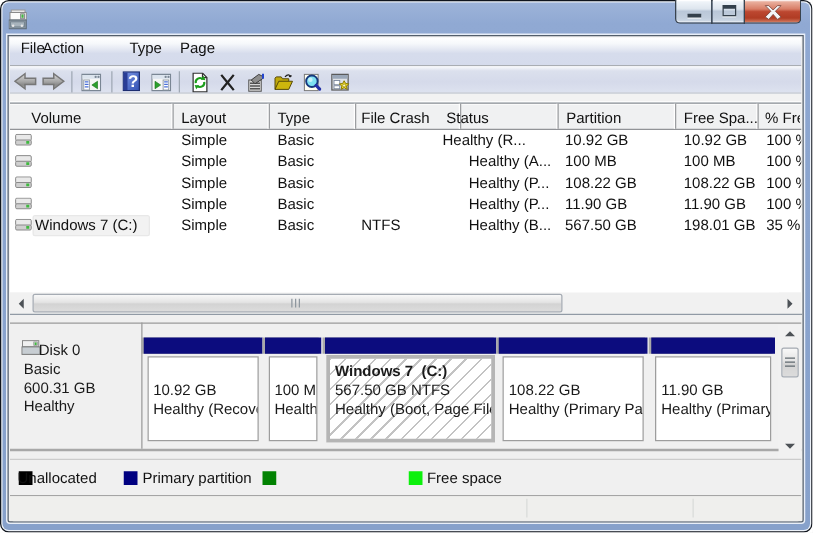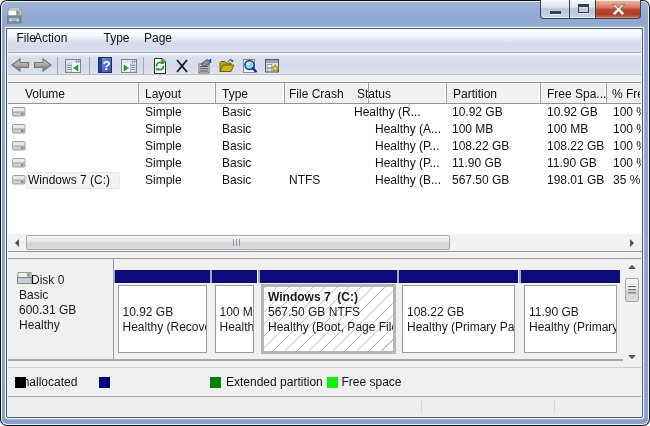--- a/index.html
+++ b/index.html
@@ -309,21 +309,21 @@
  <div class="a arrow" style="left:627.5px;top:265px;border-left:4px solid transparent;border-right:4px solid transparent;border-bottom:4px solid #4d5257"></div>
  <div class="a sbbtn" style="left:622.5px;top:349.5px;width:18px;height:17px"></div>
  <div class="a arrow" style="left:627.5px;top:355px;border-left:4px solid transparent;border-right:4px solid transparent;border-top:4px solid #4d5257"></div>
  <div class="a sbthumb" style="left:624.5px;top:277.5px;width:14px;height:24.5px"></div>
  <div class="a" style="left:627.5px;top:285.5px;width:8px;height:1.2px;background:#5f686f;box-shadow:0 3.2px 0 #5f686f,0 6.4px 0 #5f686f"></div>
 
  <div class="a" style="left:8px;top:367px;width:633px;height:1px;background:#cccccc"></div>
  <div class="a sq" style="left:15px;background:#000"></div>
  <div class="a lt" style="left:14px">Unallocated</div>
  <div class="a sq" style="left:99px;background:#000080"></div>
+ <div class="a lt" style="left:114px">Primary partition</div>
  <div class="a sq" style="left:209.5px;background:#028202"></div>
- <div class="a lt" style="left:226px">Extended partition</div>
  <div class="a sq" style="left:326.5px;background:#0cf00c"></div>
  <div class="a lt" style="left:341.5px">Free space</div>
 
  <div class="a" id="status"></div>
  <div class="a ssep" style="left:421px"></div>
  <div class="a ssep" style="left:554px"></div>
 </div>
 
 </body></html>

